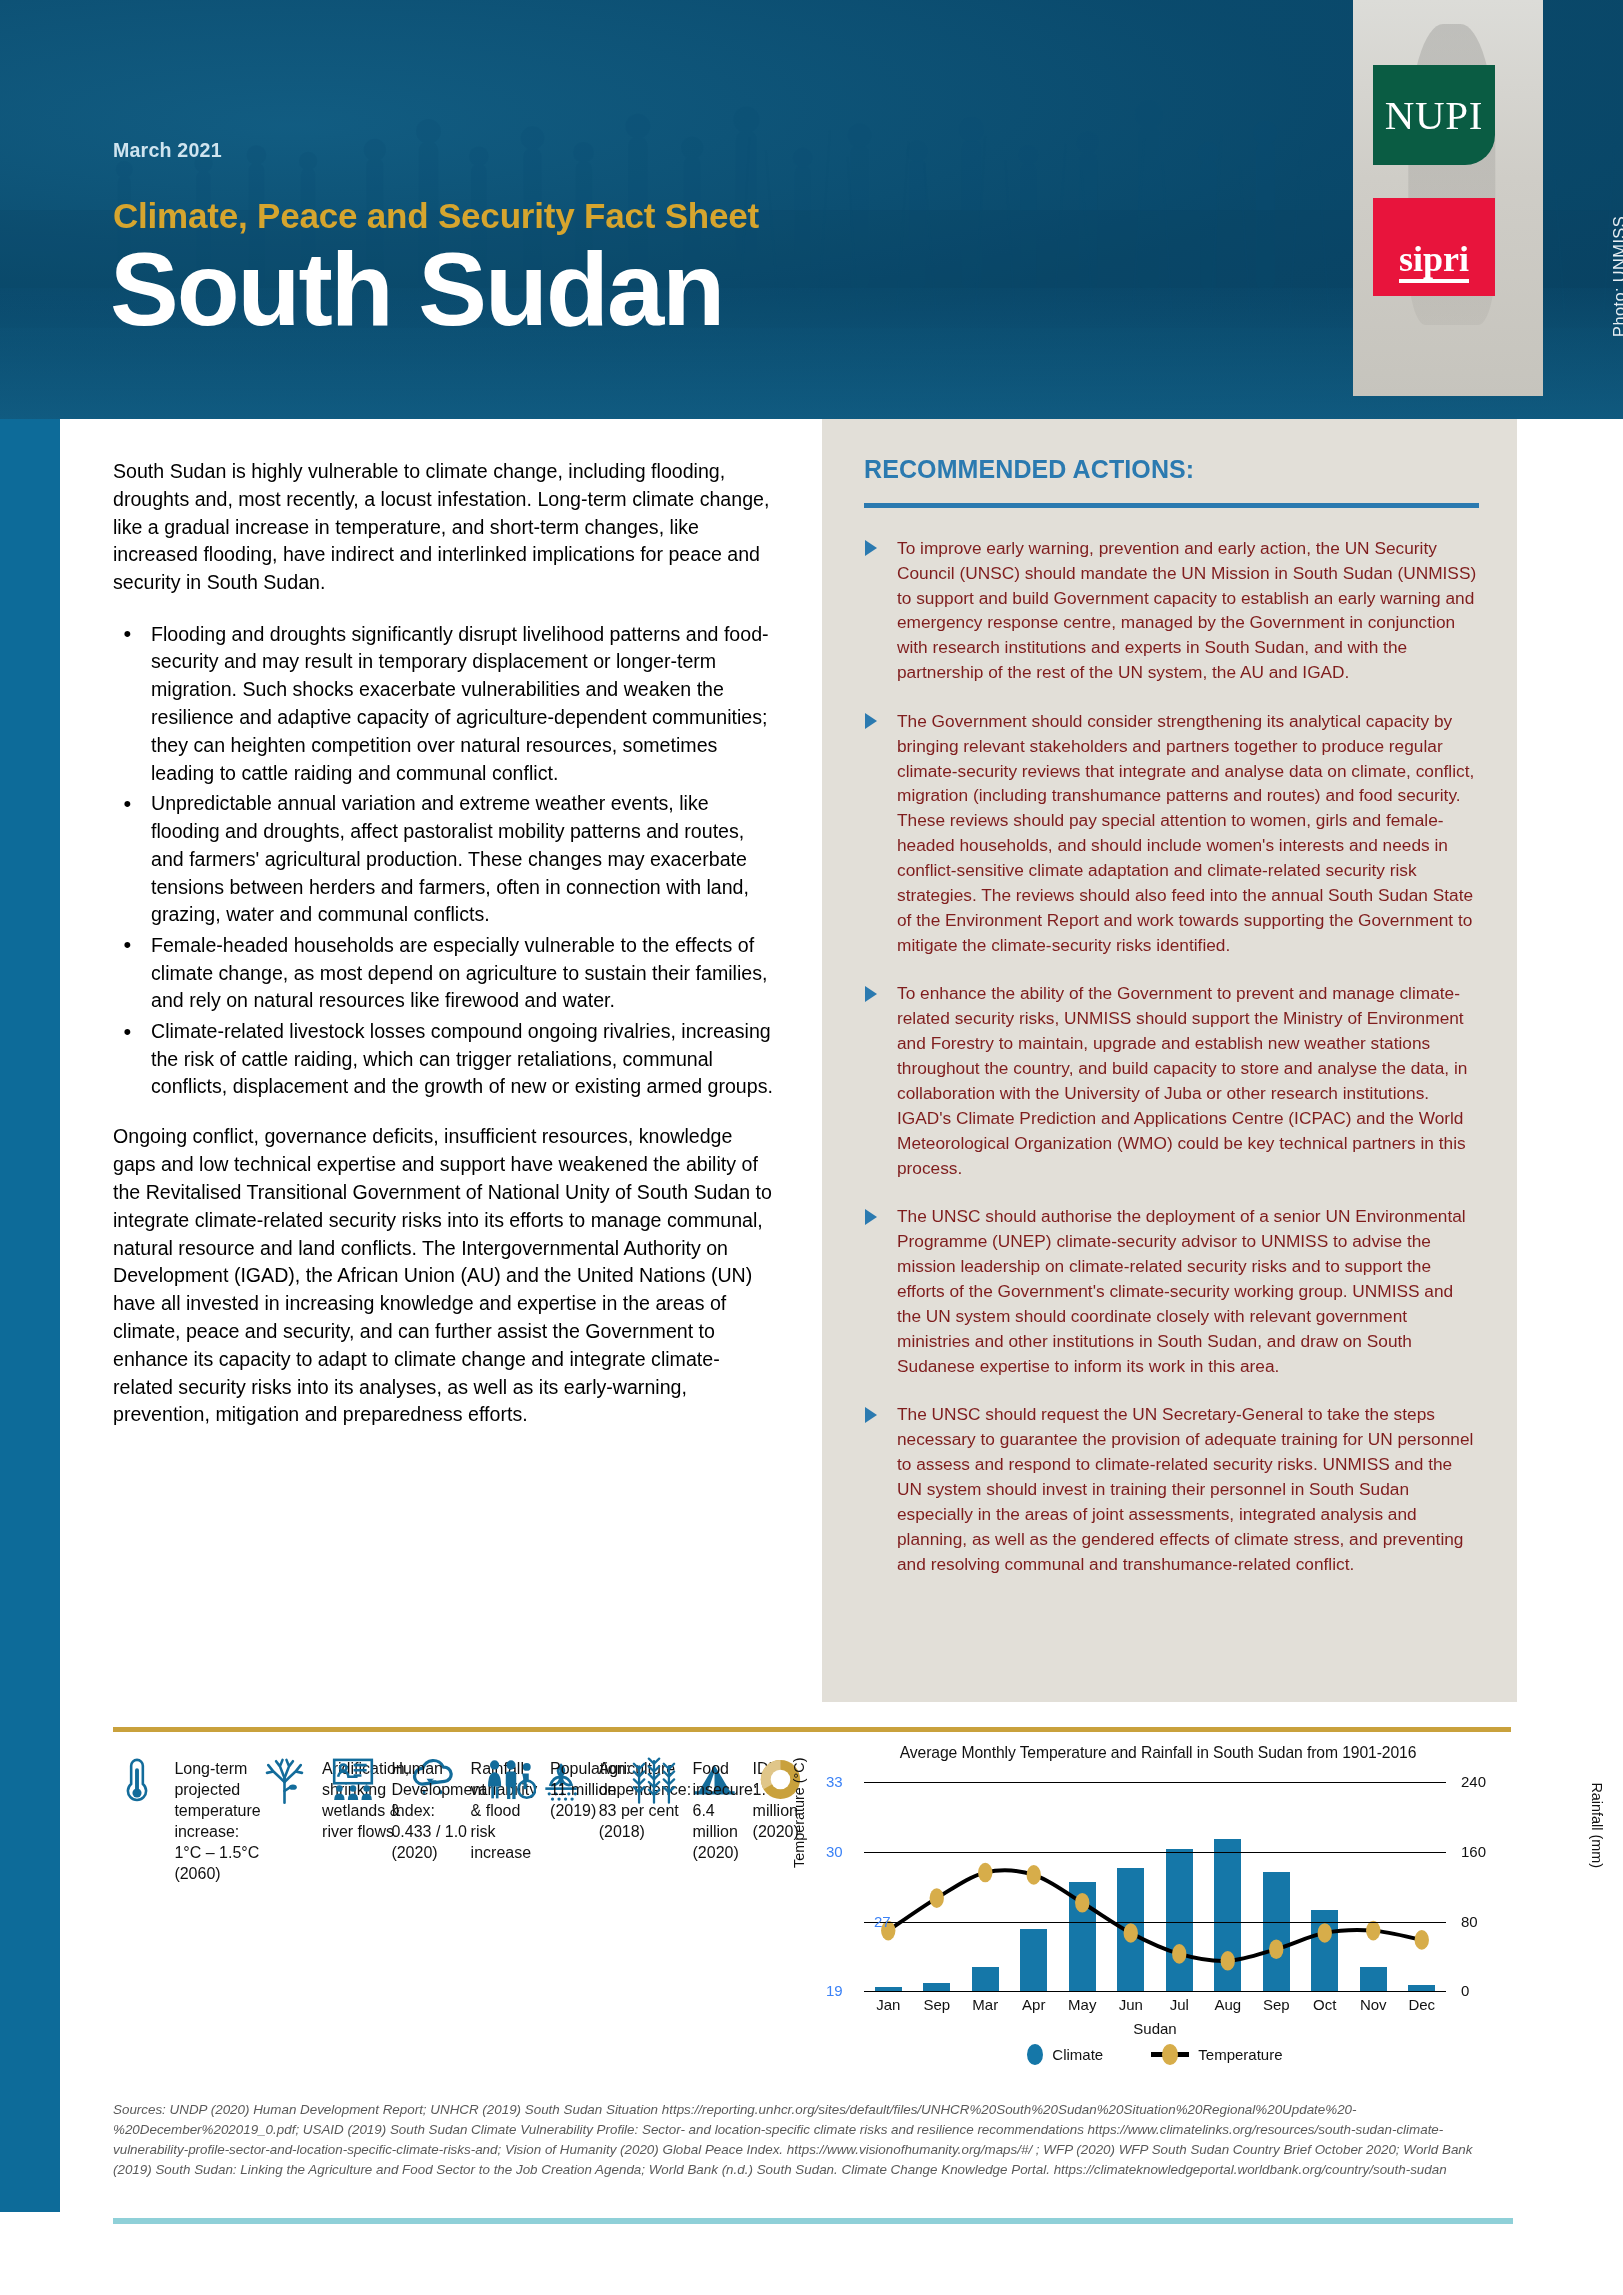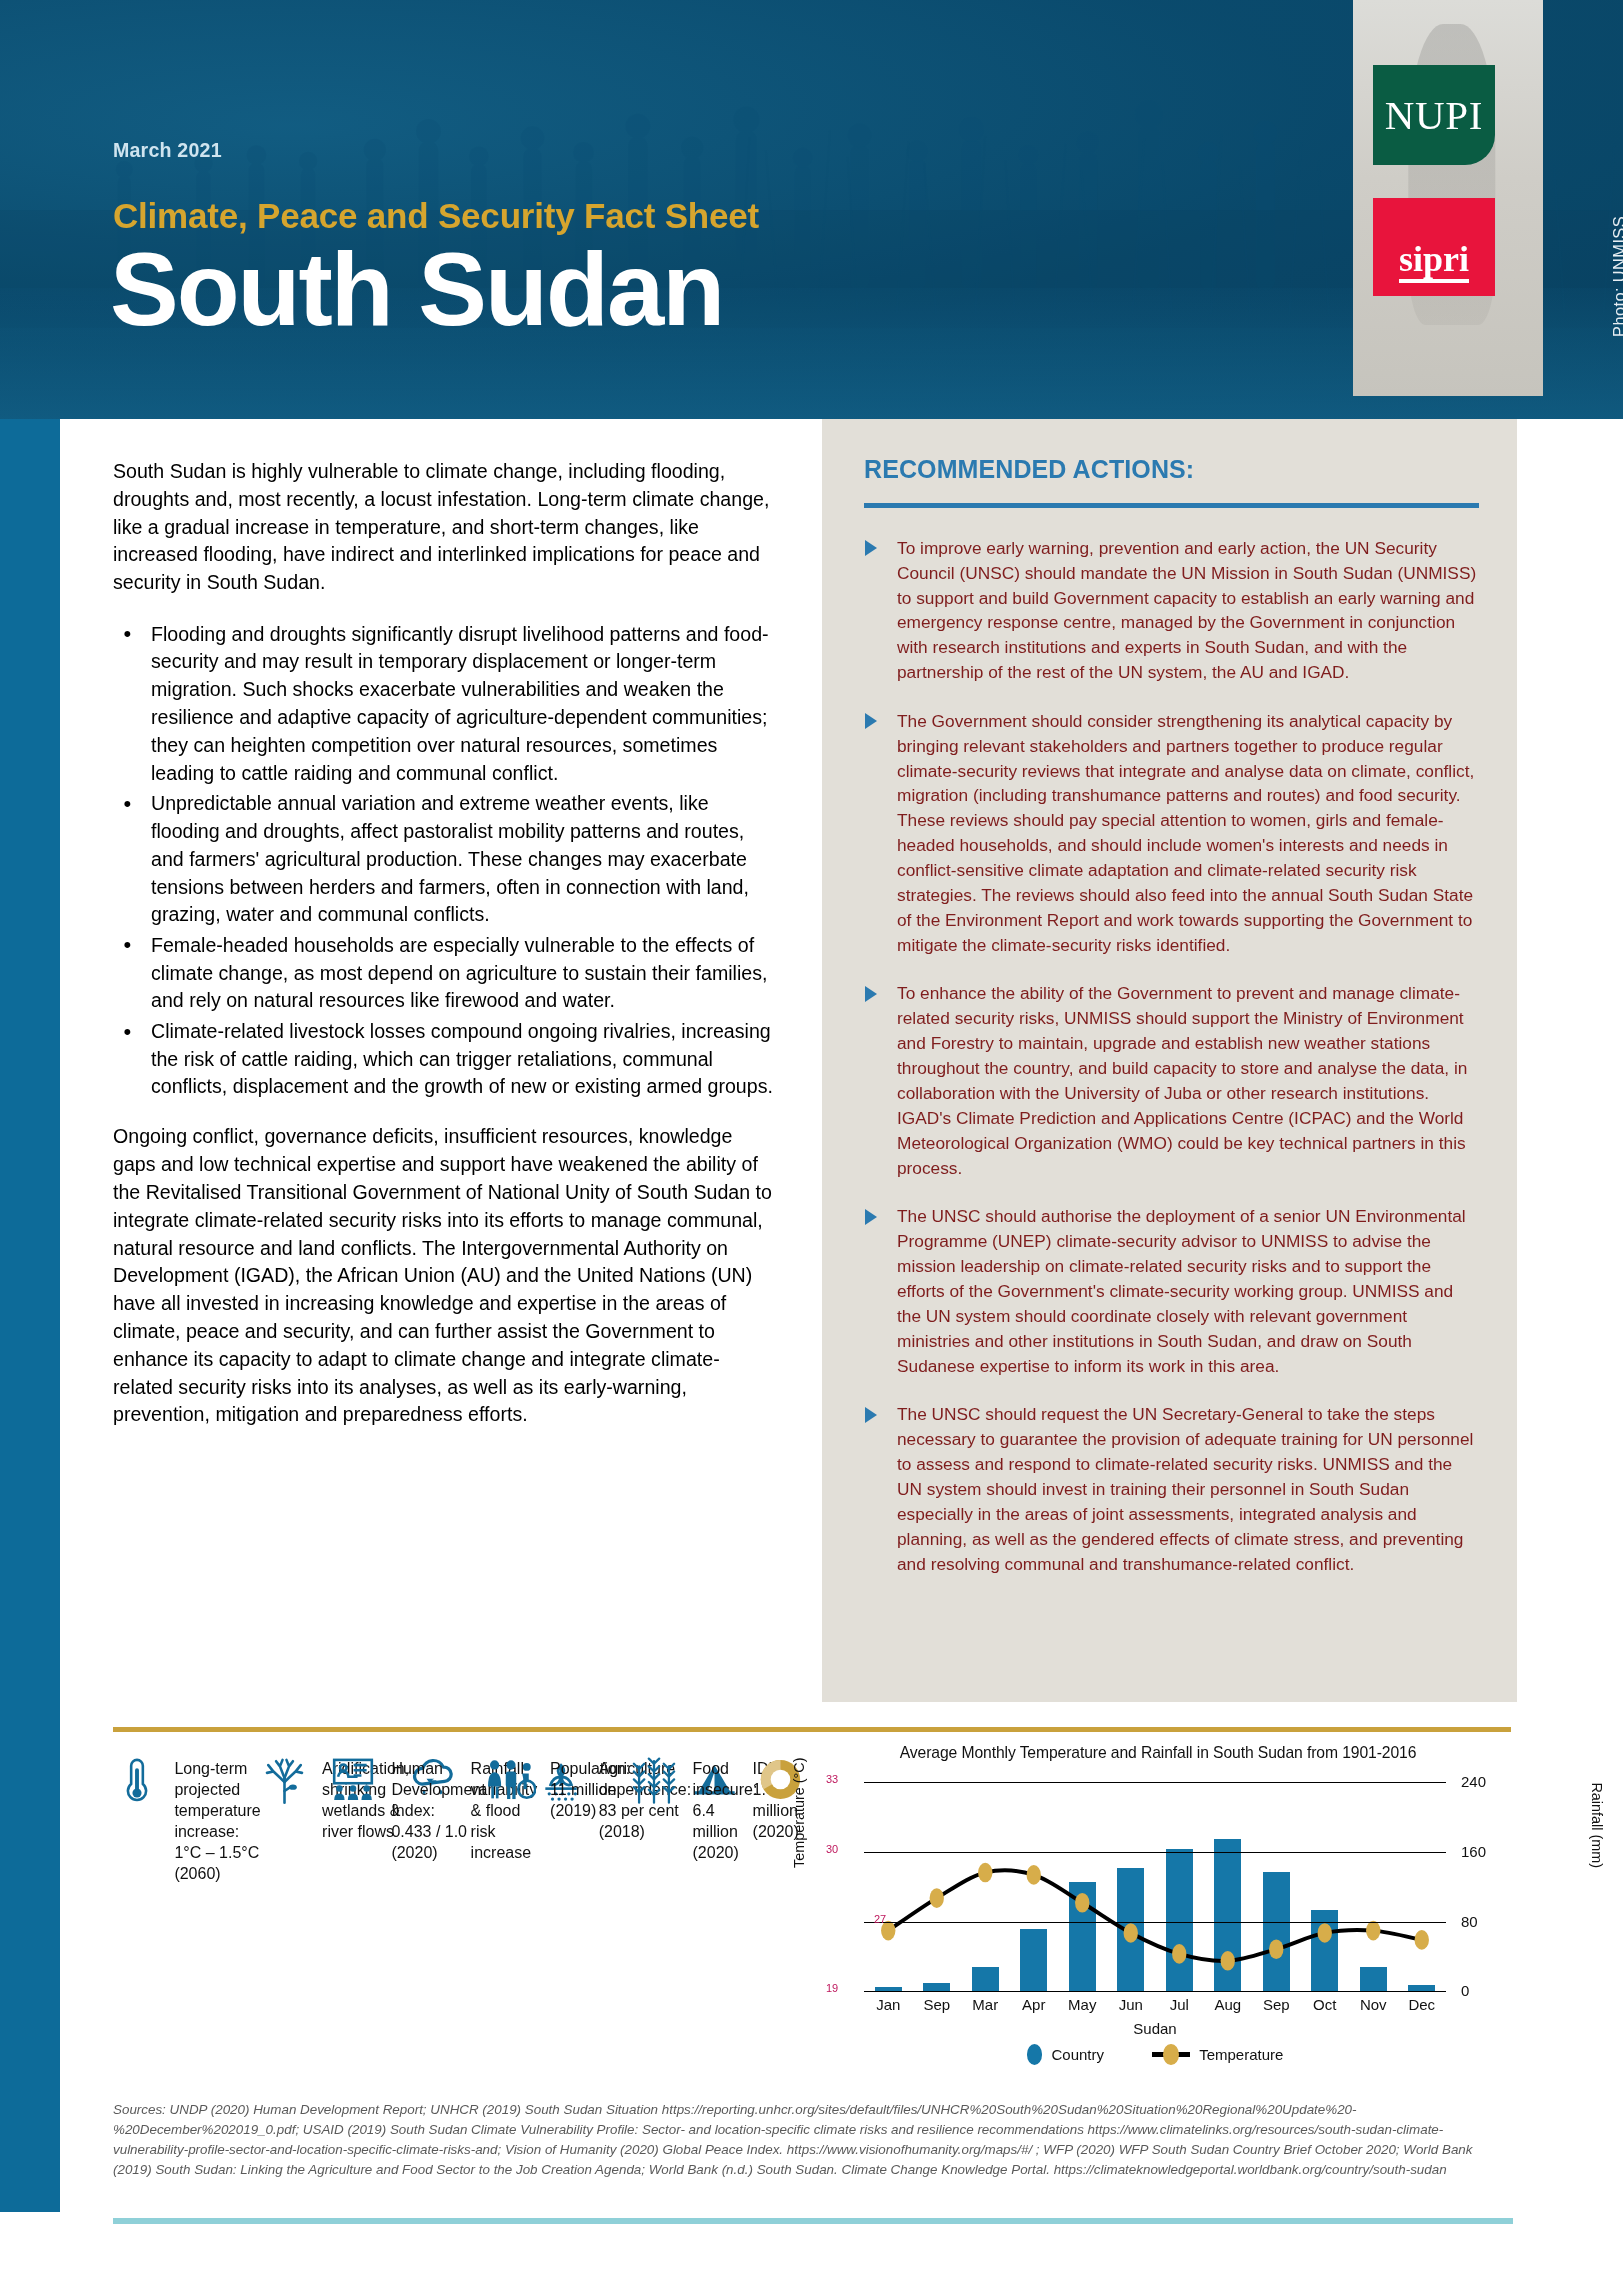--- a/index.html
+++ b/index.html
@@ -168,21 +168,21 @@
   }
   .ylabel-right {
     position: absolute; right: -84px; top: 98px;
     transform: rotate(90deg); transform-origin: right top;
     font-size: 14.4px; color: #111; white-space: nowrap;
   }
   .plot {
     position: absolute; left: 69px; top: 11.8px; width: 582px; height: 209px;
   }
   .gridline { position: absolute; left: 0; width: 582px; height: 1.3px; background: #000; }
-  .ytick-l { position: absolute; left: -38px; font-size: 11px; color: #be185d; transform: translateY(-9.2px); }
+  .ytick-l { position: absolute; left: -38px; font-size: 15px; color: #3b82f6; transform: translateY(-9.2px); }
   .ytick-r { position: absolute; left: 597px; font-size: 15px; color: #111; transform: translateY(-9.2px); }
   .bars { position: absolute; left: 0; bottom: 0; width: 582px; height: 209px; display: flex; align-items: flex-end; }
   .barcell { flex: 1; display: flex; justify-content: center; align-items: flex-end; height: 100%; }
   .bar { width: 27px; background: #1577a8; }
   .svgline { position: absolute; left: 0; top: 0; width: 582px; height: 209px; }
   .xlabels {
     position: absolute; left: 69px; top: 226px; width: 582px; display: flex;
   }
   .xlabels span { flex: 1; text-align: center; font-size: 15px; color: #111; }
   .xaxis-title { position: absolute; left: 69px; top: 250px; width: 582px; text-align: center; font-size: 15px; color: #111; }
@@ -625,21 +625,21 @@
           <span>Sep</span>
           <span>Oct</span>
           <span>Nov</span>
           <span>Dec</span>
         </div>
       <div class="xaxis-title">Sudan</div>
 
       <div class="legend">
         <div class="item">
           <span class="leg-dot"></span>
-          <span>Country</span>
+          <span>Climate</span>
         </div>
         <div class="item">
           <span class="leg-temp">
               <i class="ln"></i>
               <i class="dt"></i>
             </span>
           <span>Temperature</span>
         </div>
       </div>
     </div>

